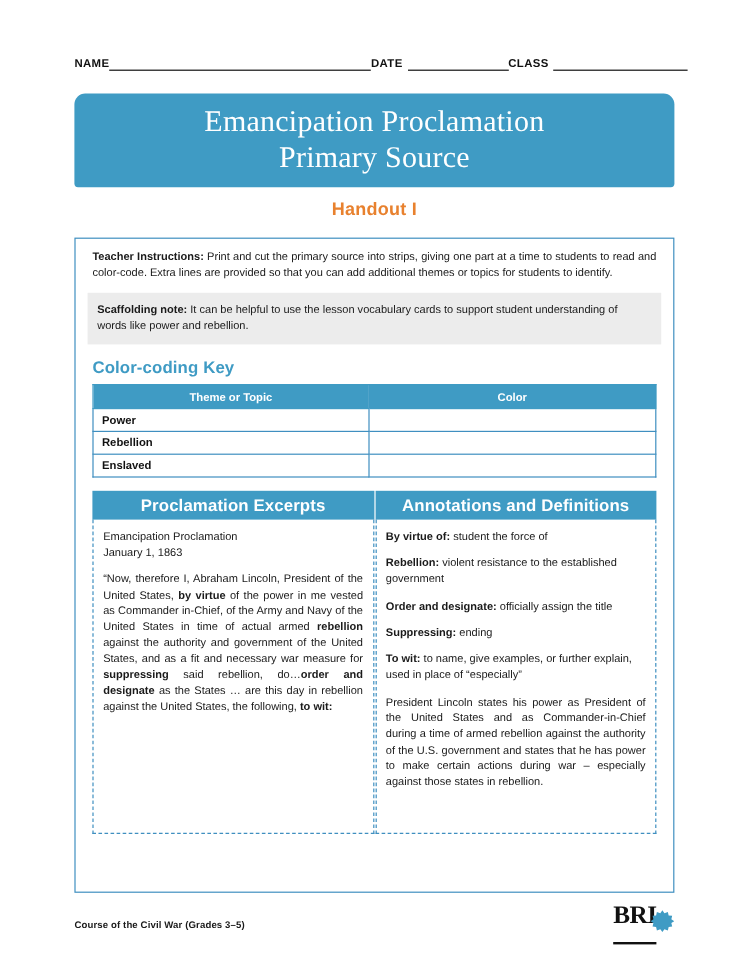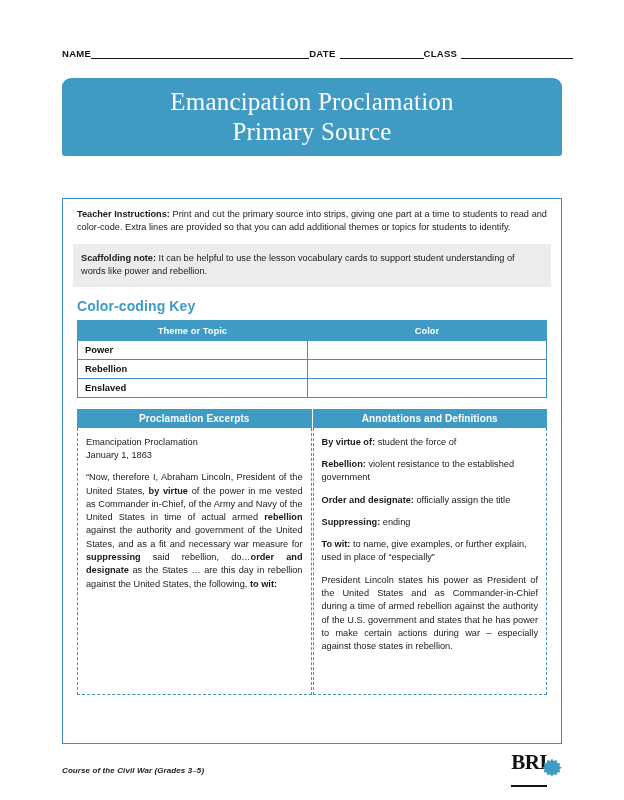--- a/index.html
+++ b/index.html
@@ -152,21 +152,21 @@
   
   .twocol {
     margin: 11px 14px 0 14px;
     display: flex;
     height: 286px;
     box-sizing: border-box;
   }
   .colhead {
     background: #3f9bc4;
     color: #ffffff;
-    font-size: 10px;
+    font-size: 14px;
     font-weight: bold;
     text-align: center;
     padding: 4px 0 4px 0;
     letter-spacing: 0.1px;
   }
   .colbody {
     border: 1.4px dashed #3f8fc0;
     border-top: none;
     flex: 1;
     padding: 8px 8px 6px 8px;
@@ -201,21 +201,20 @@
     width: 500px;
     display: flex;
     align-items: center;
     justify-content: space-between;
   }
   .footer-text {
     font-size: 8px;
     font-weight: bold;
     color: #1a1a1a;
     letter-spacing: 0.1px;
-    font-style: italic;
   }
   .logo {
     position: relative;
     display: flex;
     align-items: center;
     height: 26px;
   }
   .logo-bri {
     font-family: "Liberation Serif", serif;
     font-size: 21px;
@@ -259,20 +258,21 @@
     <span class="rule rule-date"></span>
     <span class="lbl">CLASS</span>
     <span class="rule rule-class"></span>
   </div>
 
   <div class="banner">
     <div class="t-line">Emancipation Proclamation</div>
     <div class="t-line">Primary Source</div>
   </div>
 
+  <div class="handout">Handout I</div>
 
   <div class="contentbox">
 
     <div class="instructions">
       <b>Teacher Instructions:</b><span> Print and cut the primary source into strips, giving one part at a time to students to read and color-code. Extra lines are provided so that you can add additional themes or topics for students to identify.</span>
     </div>
 
     <div class="scaffold">
       <b>Scaffolding note:</b><span> It can be helpful to use the lesson vocabulary cards to support student understanding of words like power and rebellion.</span>
     </div>

